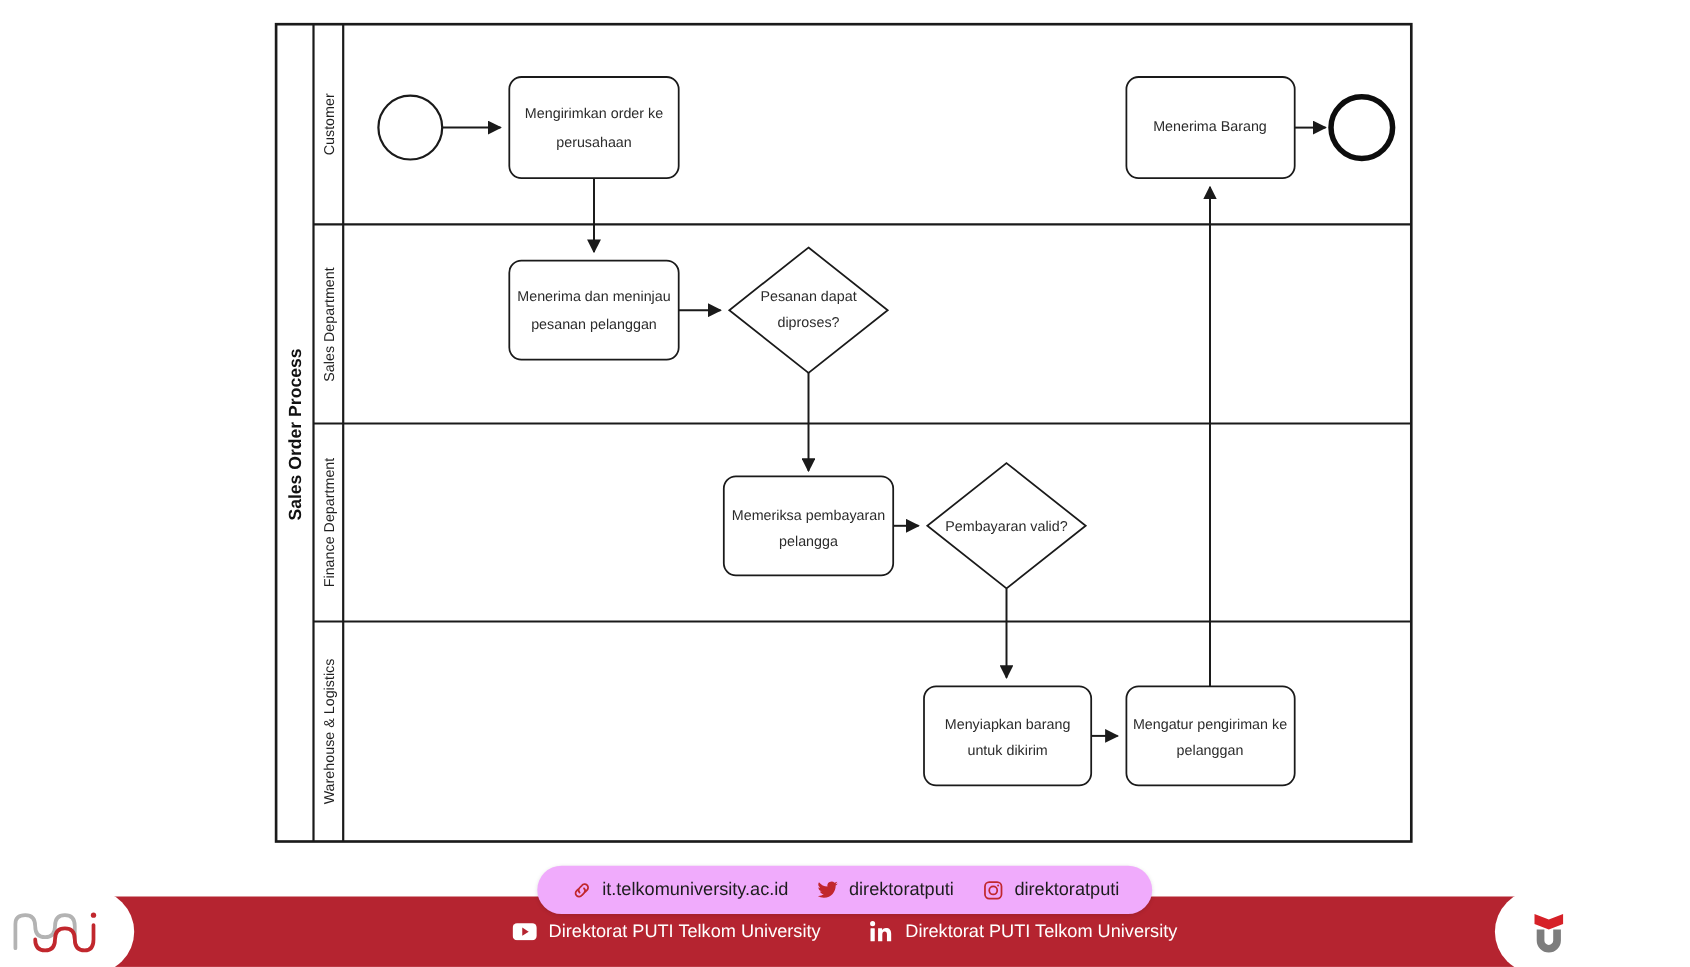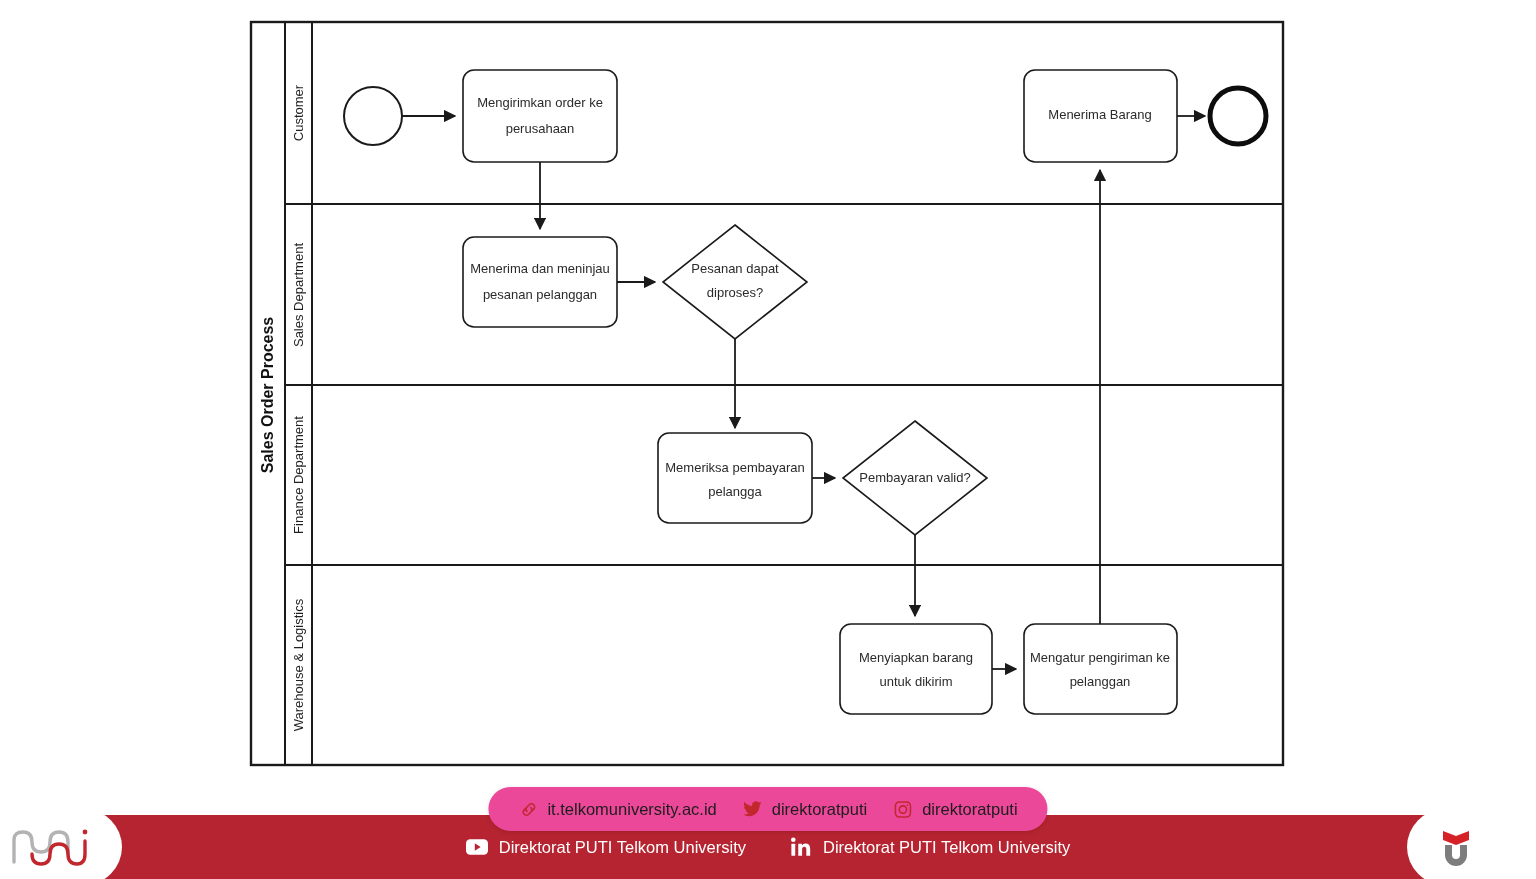--- a/index.html
+++ b/index.html
@@ -88,29 +88,28 @@
   }
 
   
   #footer {
     position: absolute;
     left: 0;
     bottom: 0;
     width: 1471px;
     height: 64px;
     background: #b52430;
-    padding-left: 48px;
   }
   #footer-pill {
     position: absolute;
     left: 50%;
     transform: translateX(-50%);
     bottom: 48px;
     height: 44px;
-    background: #ec4899;
+    background: #f0abfc;
     border-radius: 24px;
     display: flex;
     align-items: center;
     gap: 26px;
     padding: 0 30px;
     box-shadow: 0 1px 4px rgba(0,0,0,0.13);
     white-space: nowrap;
     z-index: 6;
   }
   .pill-item {

